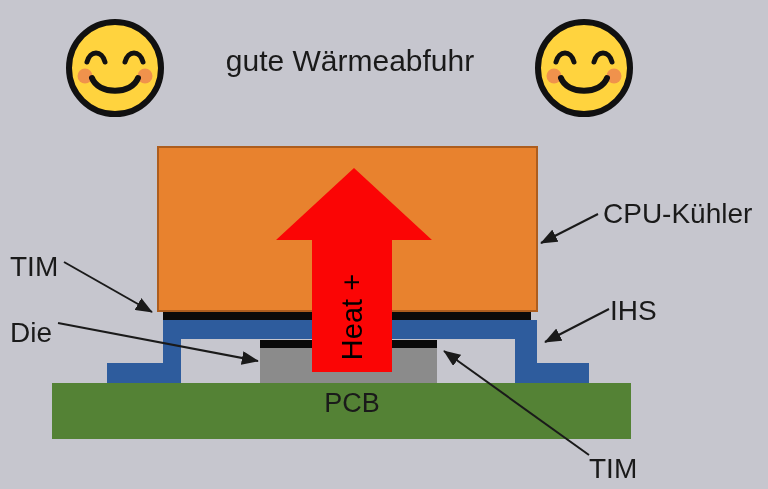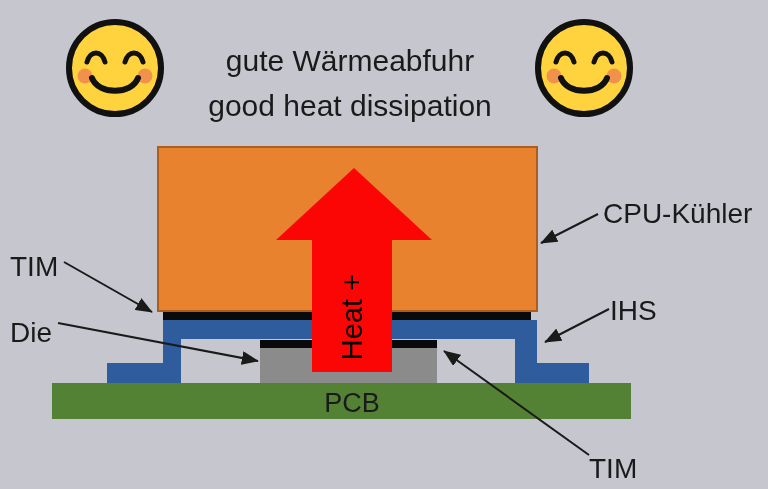--- a/index.html
+++ b/index.html
@@ -21,21 +21,21 @@
   .cooler{left:157px;top:146px;width:381px;height:166px;box-sizing:border-box;
     background:var(--cooler_orange,#e8822e);border:2px solid var(--cooler_border,#ad5d1e);}
   .tim1{left:163px;top:312px;width:368px;height:8px;background:var(--tim_black,#0a0a0a);}
   .ihs-plate{left:163px;top:320px;width:374px;height:19px;background:var(--ihs_blue,#2e5c9d);}
   .ihs-leg-left{left:163px;top:339px;width:18px;height:44px;background:var(--ihs_blue,#2e5c9d);}
   .ihs-foot-left{left:107px;top:363px;width:74px;height:20px;background:var(--ihs_blue,#2e5c9d);}
   .ihs-leg-right{left:515px;top:339px;width:22px;height:44px;background:var(--ihs_blue,#2e5c9d);}
   .ihs-foot-right{left:515px;top:363px;width:74px;height:20px;background:var(--ihs_blue,#2e5c9d);}
   .tim2{left:260px;top:340px;width:177px;height:8px;background:var(--tim_black,#0a0a0a);}
   .die{left:260px;top:348px;width:177px;height:35px;background:var(--die_gray,#8b8b8b);}
-  .pcb{left:52px;top:383px;width:579px;height:36px;background:var(--pcb_green,#548235);}
+  .pcb{left:52px;top:383px;width:579px;height:56px;background:var(--pcb_green,#548235);}
   .pcb-label{position:absolute;left:266px;top:5px;width:68px;text-align:center;
     font-size:27px;color:var(--text_black);}
 
   .overlay{position:absolute;left:0;top:0;width:768px;height:489px;pointer-events:none;}
   .heat-poly{fill:var(--heat_red,#fb0505);}
   .heat-label{
     position:absolute;left:292px;top:302px;width:120px;height:30px;
     text-align:center;font-size:29px;line-height:30px;color:#000;
     transform:rotate(-90deg);
   }
@@ -49,21 +49,20 @@
   .lbl.ihs-lbl{left:610px;top:289px;}
   .lbl.tim-bottom{left:589px;top:447px;}
 </style>
 </head>
 <body>
 
 <div class="canvas">
 
   <div class="title">
     <div>gute Wärmeabfuhr</div>
-    <div>good heat dissipation</div>
   </div>
 
   <svg class="smiley left" viewBox="0 0 100 100">
     <circle cx="50" cy="50" r="46" fill="var(--smiley_yellow,#ffd33e)" stroke="#111" stroke-width="6"></circle>
     <circle cx="20" cy="58" r="7.5" fill="var(--smiley_cheek,#f0924c)"></circle>
     <circle cx="80" cy="58" r="7.5" fill="var(--smiley_cheek,#f0924c)"></circle>
     <path d="M22 44 C25 32, 37 32, 40 44" fill="none" stroke="#111" stroke-width="5" stroke-linecap="round"></path>
     <path d="M60 44 C63 32, 75 32, 78 44" fill="none" stroke="#111" stroke-width="5" stroke-linecap="round"></path>
     <path d="M27 60 C33 77, 67 77, 73 60" fill="none" stroke="#111" stroke-width="6" stroke-linecap="round"></path>
   </svg>

